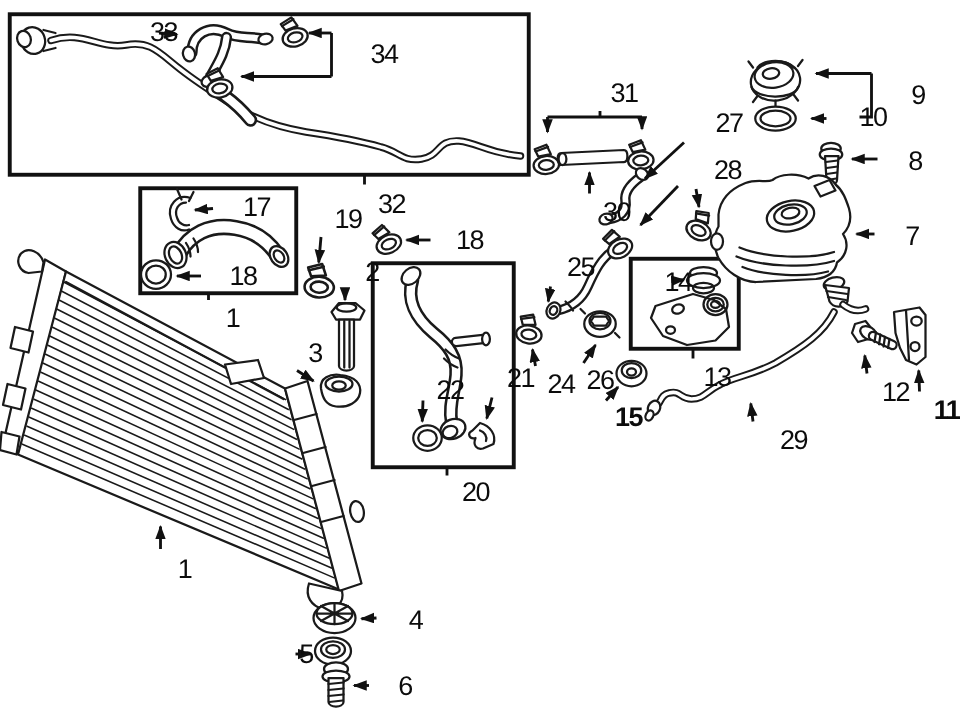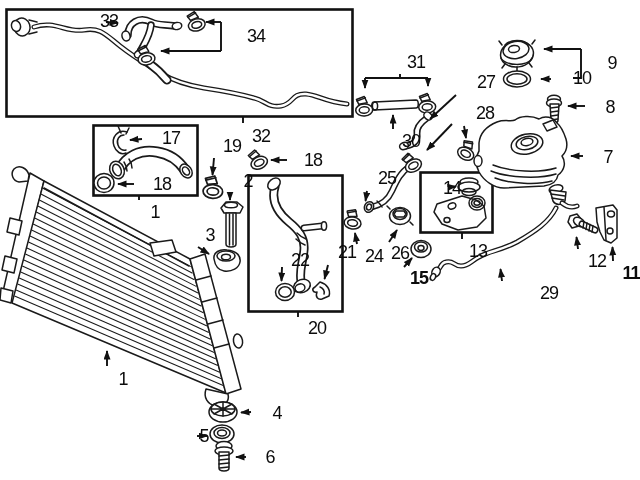--- a/index.html
+++ b/index.html
@@ -336,20 +336,20 @@
       <div class="callout" style="left: 216px; top: 146px;">19</div>
       <div class="callout" style="left: 301px; top: 328px;">20</div>
       <div class="callout" style="left: 331px; top: 252px;">21</div>
       <div class="callout" style="left: 284px; top: 260px;">22</div>
       <div class="callout" style="left: 297px; top: 160px;">18</div>
       <div class="callout" style="left: 358px; top: 256px;">24</div>
       <div class="callout" style="left: 371px; top: 178px;">25</div>
       <div class="callout" style="left: 384px; top: 253px;">26</div>
       <div class="callout" style="left: 470px; top: 82px;">27</div>
       <div class="callout" style="left: 469px; top: 113px;">28</div>
-      <div class="callout" style="left: 533px; top: 293px;">29</div>
+      <div class="callout" style="left: 513px; top: 293px;">29</div>
       <div class="callout" style="left: 395px; top: 141px;">30</div>
       <div class="callout" style="left: 400px; top: 62px;">31</div>
       <div class="callout" style="left: 245px; top: 136px;">32</div>
       <div class="callout" style="left: 93px; top: 21px;">33</div>
       <div class="callout" style="left: 240px; top: 36px;">34</div>
     </div>
 </div>
 
 </body></html>

